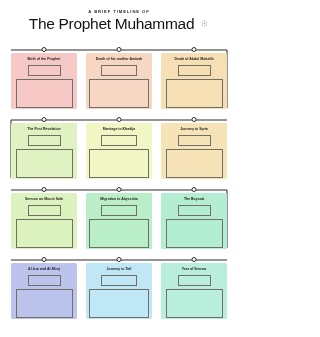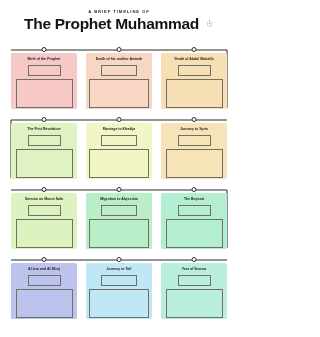--- a/index.html
+++ b/index.html
@@ -15,21 +15,21 @@
   .header { padding-top: 9px; text-align: center; position: relative; }
   .kicker {
     font-size: 4.2px; letter-spacing: 0.9px; font-weight: 700;
     color: #2a2a2a; text-transform: uppercase;
   }
   .title-row {
     display: flex; align-items: center; justify-content: center;
     gap: 6px; margin-top: 2px;
   }
   .main-title {
-    font-size: 15.5px; font-weight: 700; color: #141414;
+    font-size: 15.5px; font-weight: 400; color: #141414;
     letter-spacing: -0.3px; line-height: 1;
   }
   .deco-icon { width: 9px; height: 9px; opacity: .55; flex: none; }
 
   
   .rows { position: relative; margin-top: 8px; }
   .row { position: relative; height: 70px; }
   .row.r4 { height: 74px; }
 
   

